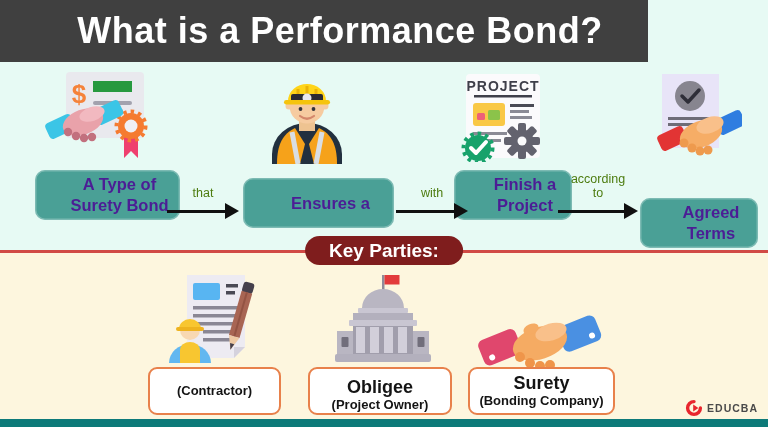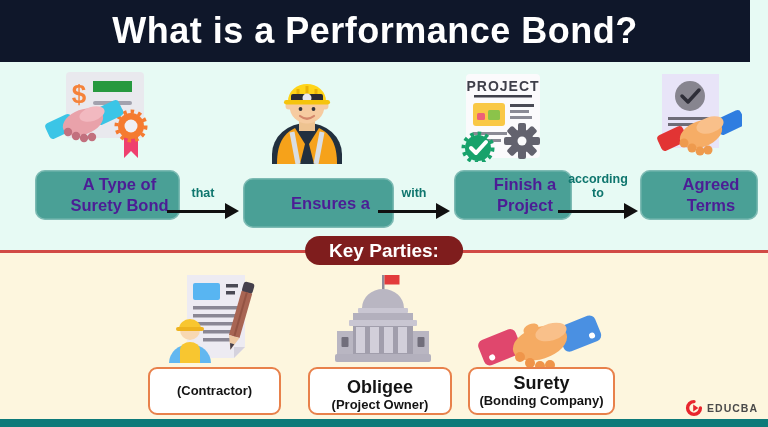--- a/index.html
+++ b/index.html
@@ -1,32 +1,32 @@
 <!DOCTYPE html>
 <html><head>
 <meta charset="utf-8">
 <style>
   html,body{margin:0;padding:0;background:#ffffff;}
   .canvas{position:relative;width:768px;height:427px;overflow:hidden;
           font-family:"Liberation Sans",sans-serif;background:#e7faf4;}
 
   
-  .header{position:absolute;top:0;left:0;width:750px;height:62px;background:#0f172a;
-          display:flex;align-items:center;justify-content:center;}
+  .header{position:absolute;top:0;left:0;width:616px;height:62px;background:#404040;
+          display:flex;align-items:center;justify-content:center;padding-left:32px;}
   .header .title{color:#ffffff;font-size:36px;font-weight:700;letter-spacing:.5px;}
 
   
   .flow{position:absolute;top:62px;left:0;width:768px;height:191px;background:#e7faf4;}
   .icon{position:absolute;}
   .step-btn{position:absolute;top:108px;height:50px;background:#4aa096;border-radius:10px;
             color:#4c1d95;font-weight:700;font-size:16.5px;line-height:1.25;text-align:center;
             display:flex;flex-direction:column;align-items:center;justify-content:center;
             box-shadow:inset 0 0 0 1.5px rgba(255,255,255,.28);padding-left:24px;}
   .connector{position:absolute;display:flex;flex-direction:column;align-items:center;}
-  .connector .lbl{font-size:12.5px;font-weight:700;color:#0f766e;text-align:center;line-height:1.12;}
+  .connector .lbl{font-size:12.5px;font-weight:400;color:#4d7c0f;text-align:center;line-height:1.12;}
   .connector .arrow{display:flex;align-items:center;width:100%;margin-top:3px;}
   .connector .arrow .line{flex:1;height:3px;background:#101010;}
   .connector .arrow .head{width:0;height:0;border-left:14px solid #101010;
                           border-top:8px solid transparent;border-bottom:8px solid transparent;}
 
   
   .divider{position:absolute;top:250px;left:0;width:768px;height:3px;background:#d14a45;z-index:2;}
   .badge{position:absolute;top:236px;left:50%;transform:translateX(-50%);z-index:3;
          background:#7f1d1d;color:#fff;font-size:19px;font-weight:700;height:29px;
          line-height:29px;padding:0 24px;border-radius:15px;white-space:nowrap;}
@@ -159,33 +159,33 @@
       <span>A Type of</span>
       <span>Surety Bond</span>
     </div>
     <div class="step-btn" style="left:243px;width:127px;margin-top:8px;">
       <span>Ensures a</span>
     </div>
     <div class="step-btn" style="left:454px;width:94px;">
       <span>Finish a</span>
       <span>Project</span>
     </div>
-    <div class="step-btn" style="left:640px;width:94px;">
+    <div class="step-btn" style="left:640px;width:94px;margin-top:28px;">
       <span>Agreed</span>
       <span>Terms</span>
     </div>
 
     <div class="connector" style="left:167px;top:124px;width:72px;">
       <div class="lbl">that</div>
       <div class="arrow">
         <div class="line"></div>
           <div class="head"></div>
       </div>
     </div>
-    <div class="connector" style="left:378px;top:124px;width:72px;">
+    <div class="connector" style="left:396px;top:124px;width:72px;">
       <div class="lbl">with</div>
       <div class="arrow">
         <div class="line"></div>
           <div class="head"></div>
       </div>
     </div>
     <div class="connector" style="left:558px;top:110px;width:80px;">
       <div class="lbl" style="width:62px;">according to</div>
       <div class="arrow">
         <div class="line"></div>

